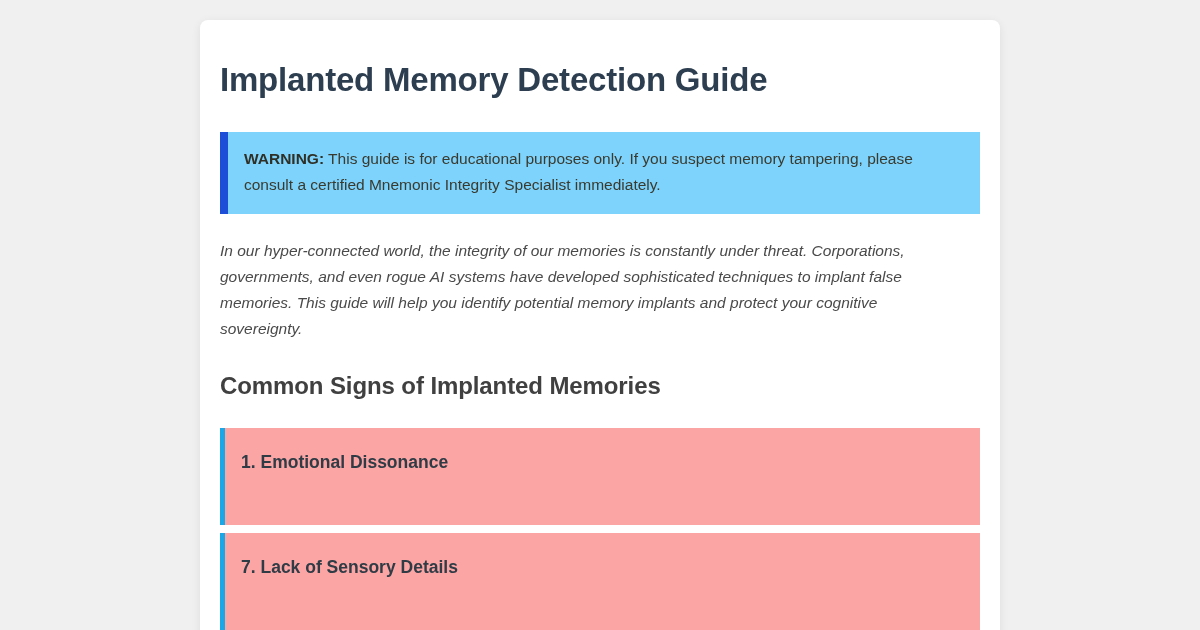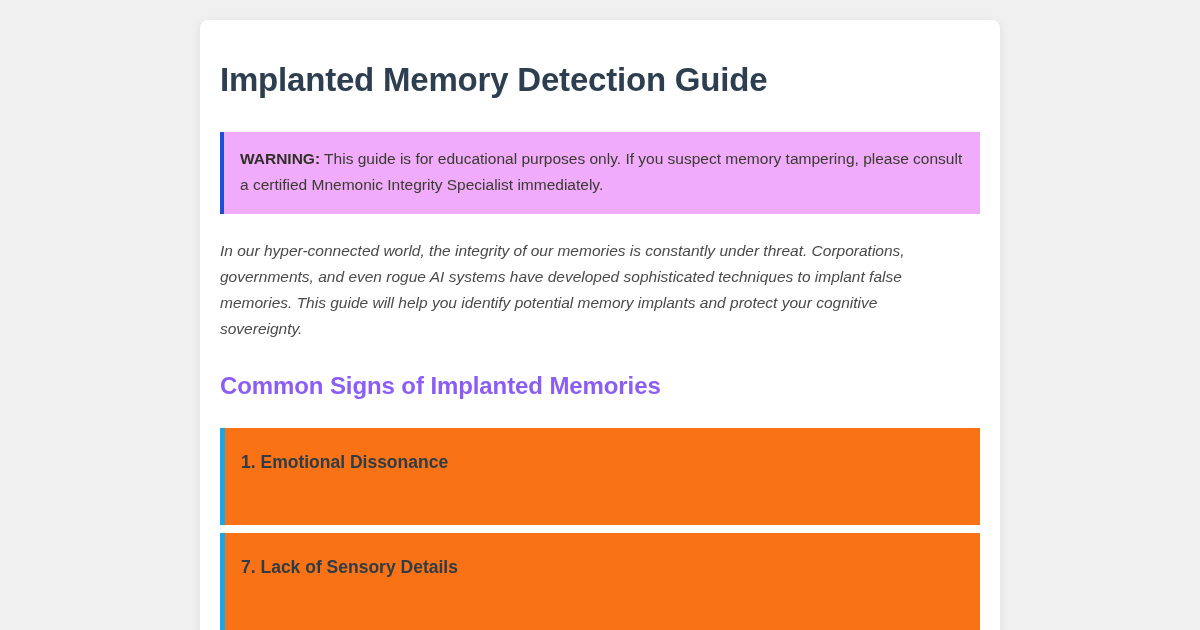--- a/index.html
+++ b/index.html
@@ -36,22 +36,22 @@
   .doc-title {
     font-size: 33px;
     line-height: 1.2;
     font-weight: bold;
     color: #2c3e50;
     margin: 0 0 32px 0;
     letter-spacing: -0.2px;
   }
 
   .warning-box {
-    background: #f0abfc;
-    border-left: 4px solid #1d4ed8;
+    background: #7dd3fc;
+    border-left: 8px solid #1d4ed8;
     padding: 14px 16px 16px 16px;
     margin: 0 0 24px 0;
     box-sizing: border-box;
     color: #3a3a2e;
     font-size: 15.5px;
     line-height: 1.68;
   }
   .warning-label {
     font-weight: bold;
     color: #2f2f25;
@@ -62,27 +62,27 @@
     line-height: 1.68;
     color: #4a4a4a;
     margin: 0 0 30px 0;
     max-width: 730px;
     font-style: italic;
   }
 
   .section-heading {
     font-size: 24px;
     font-weight: bold;
-    color: #8b5cf6;
+    color: #404040;
     margin: 0 0 28px 0;
     letter-spacing: -0.1px;
   }
 
   .sign-card {
-    background: #f97316;
+    background: #fca5a5;
     border-left: 5px solid #1aa7e8;
     padding: 24px 18px 30px 16px;
     margin: 0 0 8px 0;
     box-sizing: border-box;
   }
 
   .sign-card-title {
     font-size: 17.5px;
     font-weight: bold;
     color: #2f3b45;

